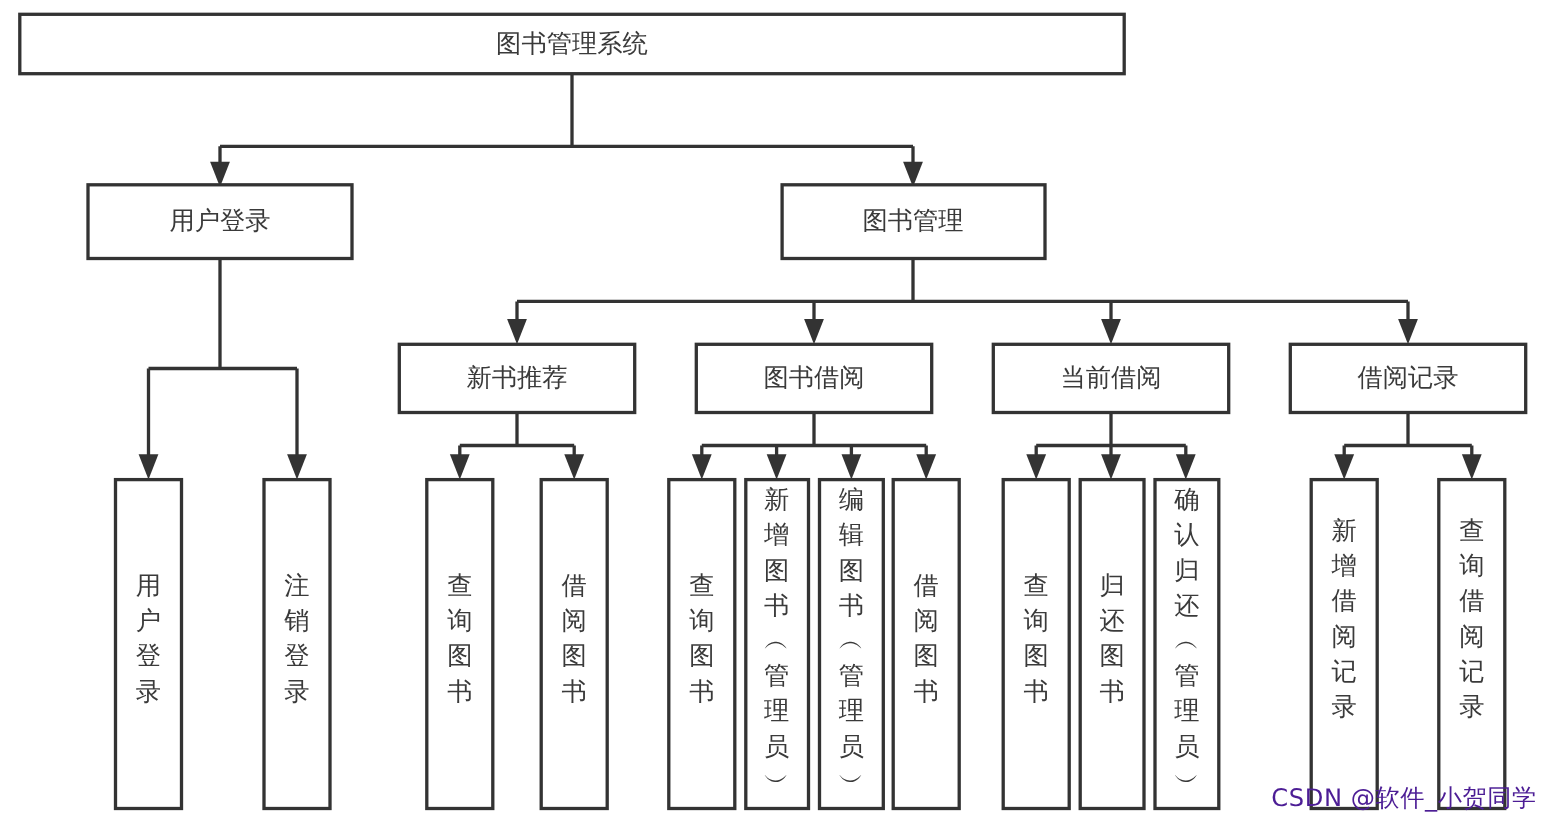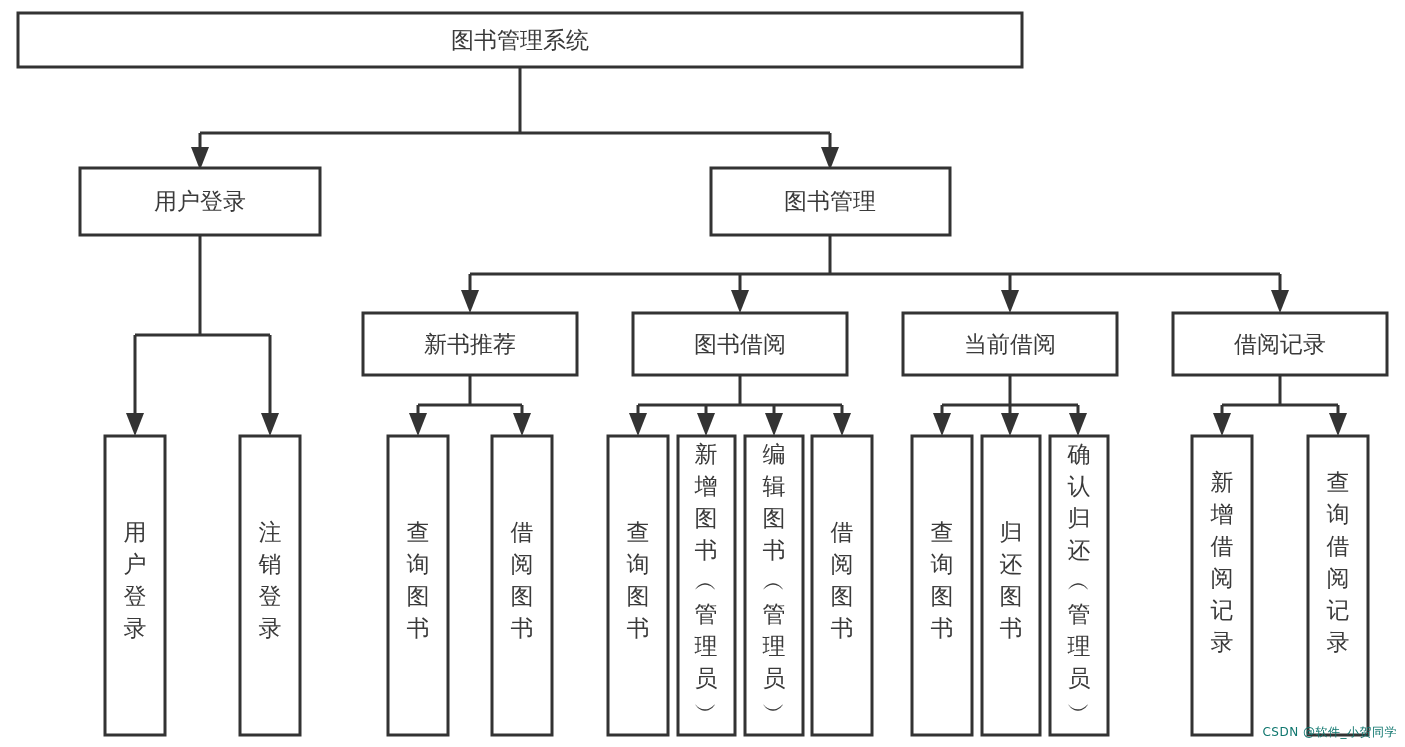--- a/index.html
+++ b/index.html
@@ -22,22 +22,22 @@
   .vert-label{
     fill:#3a3a3a;
     font-family:"DejaVu Sans","Liberation Sans",sans-serif;
     font-size:23px;
     text-anchor:middle;
   }
   .watermark{
     position:absolute;
     right:8px;bottom:6px;
     font-family:"DejaVu Sans","Liberation Sans",sans-serif;
-    font-size:12px;
-    color:#0f766e;
+    font-size:22px;
+    color:#4c1d95;
     letter-spacing:0.5px;
     white-space:nowrap;
     user-select:none;
     margin-top:40px;
   }
 </style>
 </head>
 <body>
 
 <svg id="diagram" viewBox="0 0 1405 747">

